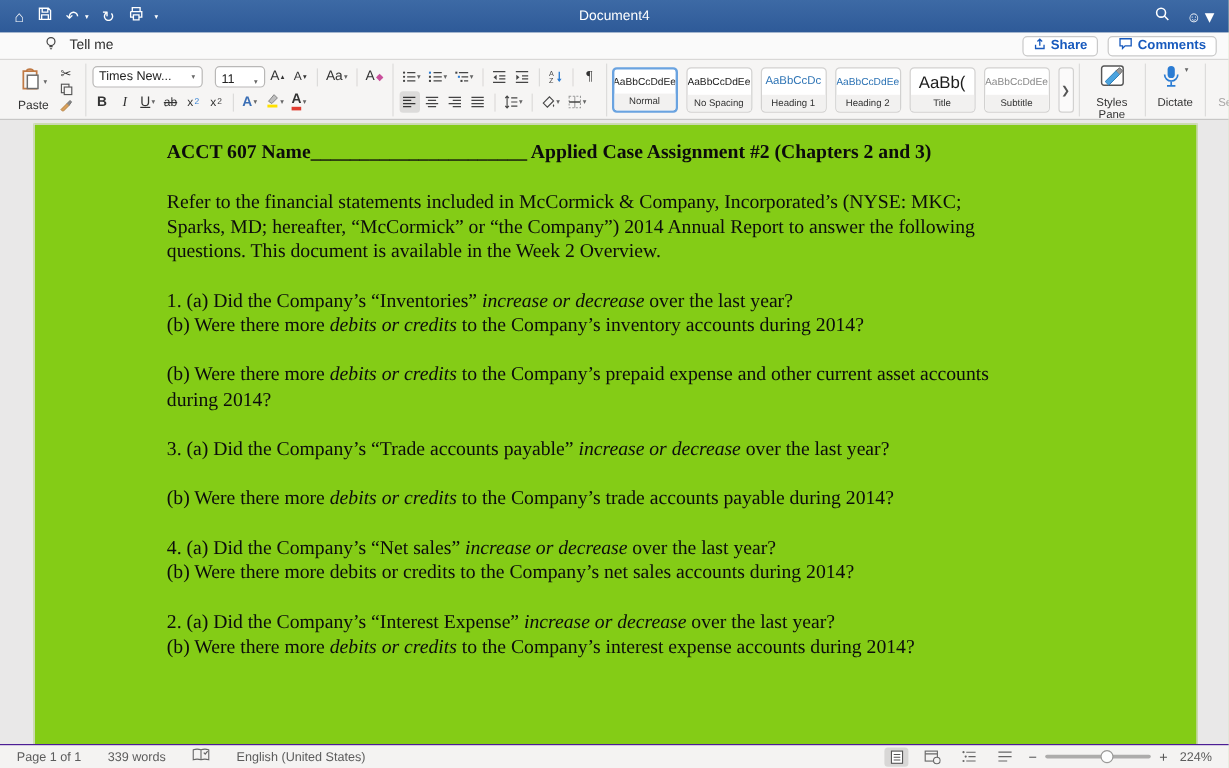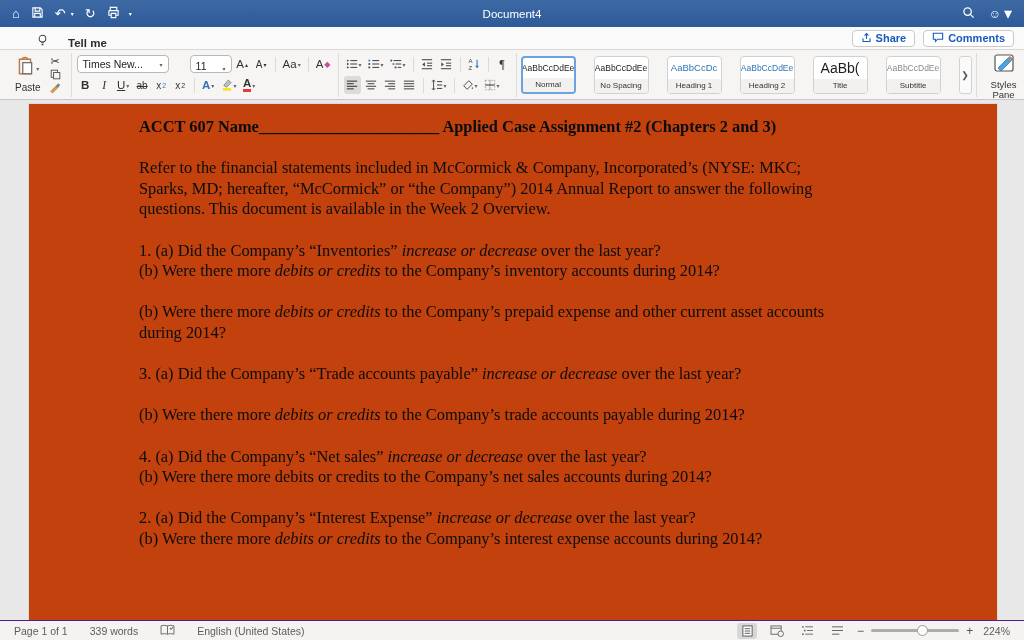--- a/index.html
+++ b/index.html
@@ -14,21 +14,21 @@
   .qat .chev { font-size:6px; color:#fff; margin-left:-6px; }
   .win-title { position:absolute; left:0; right:0; text-align:center; font-size:11.5px; color:#ffffff; pointer-events:none; }
   .tb-right { margin-left:auto; display:flex; align-items:center; gap:14px; }
 
   
   .tabrow { height:23px; background:#fafafa; border-bottom:1px solid #d9d8d7; display:flex; align-items:stretch; padding:0 10px 0 14px; }
   .tabs { display:flex; align-items:stretch; gap:23px; }
   .tab { font-size:11.5px; color:#2b2b2b; display:flex; align-items:center; cursor:default; position:relative; }
   .tab.active { font-weight:bold; }
   .tab.active::after { content:""; position:absolute; left:-2px; right:-2px; bottom:0; height:3px; background:#2b579a; border-radius:2px 2px 0 0; }
-  .tellme { display:flex; align-items:flex-end; gap:20px; font-size:11.5px; color:#2b2b2b; margin-left:23px;font-weight:bold; }
+  .tellme { display:flex; align-items:center; gap:10px; font-size:11.5px; color:#2b2b2b; margin-left:23px; }
   .tr-right { margin-left:auto; display:flex; align-items:center; gap:8px; }
   .pill-btn { height:17px; display:flex; align-items:center; gap:4px; border:1px solid #c9c9c9; border-radius:4px;
     background:#fff; color:#185abd; font-size:11px; font-weight:bold; padding:0 8px; }
 
   
   .ribbon { height:50px; background:#f6f5f4; border-bottom:1px solid #c8c7c6; display:flex; align-items:center; padding:0 6px; }
   .rgroup { display:flex; height:44px; padding:0 5px; border-right:1px solid #dddcdb; align-items:center; }
   .rgroup:last-child { border-right:none; }
   .col { display:flex; flex-direction:column; justify-content:space-between; height:40px; }
   .rrow { display:flex; align-items:center; gap:2px; height:19px; }
@@ -42,33 +42,33 @@
   .paste { display:flex; flex-direction:column; align-items:center; justify-content:center; gap:2px; padding:0 4px; }
   .paste .lbl { font-size:10px; color:#333; }
   .minicol { display:flex; flex-direction:column; justify-content:space-between; height:42px; padding:1px 2px; }
   .bigbtn { display:flex; flex-direction:column; align-items:center; justify-content:flex-start; gap:2px; padding:0 5px; height:42px; }
   .bigbtn .lbl { font-size:9.5px; color:#333; text-align:center; line-height:1.1; }
   .bigbtn.dis .lbl { color:#a6a5a4; }
   .ul-accent { border-bottom:3px solid; line-height:1; padding-bottom:0px; }
   sub,sup { font-size:7px; }
 
   
-  .gallery { display:flex; align-items:center; gap:18px; padding:0 4px; }
+  .gallery { display:flex; align-items:center; gap:7px; padding:0 4px; }
   .stycard { width:55px; height:38px; background:#fff; border:1px solid #d2d1d0; border-radius:4px; overflow:hidden;
     display:flex; flex-direction:column; }
   .stycard.sel { border:2px solid #6aa3e0; }
   .stycard .sam { flex:1; display:flex; align-items:center; justify-content:center; font-size:8.5px; color:#1d1d1d; white-space:nowrap; overflow:hidden; }
   .stycard .cap { height:14px; background:#f2f1f0; font-size:8px; color:#333; display:flex; align-items:center; justify-content:center; white-space:nowrap; }
   .sam.h1 { color:#2e74b5; font-size:9.5px; } .sam.h2 { color:#2e74b5; }
   .sam.title { font-size:14px; } .sam.subtl { color:#8a8a8a; }
   .gal-more { width:13px; height:38px; border:1px solid #d2d1d0; border-radius:3px; background:#fbfafa; display:flex; align-items:center; justify-content:center; font-size:9px; color:#555; }
 
   
   .canvas { height:520px; position:relative; background:#e9e8e8; }
-  .page { position:absolute; left:28px; right:26px; top:3px; bottom:0; background:#c2410c; border:1px solid #dcdbda; border-bottom:none; }
+  .page { position:absolute; left:28px; right:26px; top:3px; bottom:0; background:#84cc16; border:1px solid #dcdbda; border-bottom:none; }
   .doc { font-family:"Liberation Serif", serif; font-size:16.4px; line-height:20.6px; color:#0c0c0c;
     padding:13px 0 0 110px; width:852px; }
   .doc p { white-space:pre-wrap; margin:0 0 20.6px 0; }
   .doc .ttl { font-weight:bold; }
   .doc .it { font-style:italic; }
 
   
   .statusbar { height:20px; background:#f4f3f2; border-top:1px solid #4c1d95; display:flex; align-items:center;
     font-size:10.5px; color:#5c5c5c; padding:0 14px; }
   .sb-left { display:flex; align-items:center; gap:22px; }
@@ -179,21 +179,21 @@
     </div>
   </div>
 
   <div class="rgroup">
     <div class="col">
       <div class="rrow">
         <span class="selbox" style="width:92px;">
           <span>Times New...</span>
           <span class="chev-s">▾</span>
         </span>
-        <span class="selbox" style="width:42px;margin-left:19px;align-items:flex-end;">
+        <span class="selbox" style="width:42px;margin-left:8px;align-items:flex-end;">
           <span>11</span>
           <span class="chev-s">▾</span>
         </span>
         <span class="rbtn">
             <span>A</span>
             <sup style="font-size:6px;">▴</sup>
           </span>
         <span class="rbtn" style="font-size:10px;">
             <span>A</span>
             <sup style="font-size:6px;">▾</sup>

